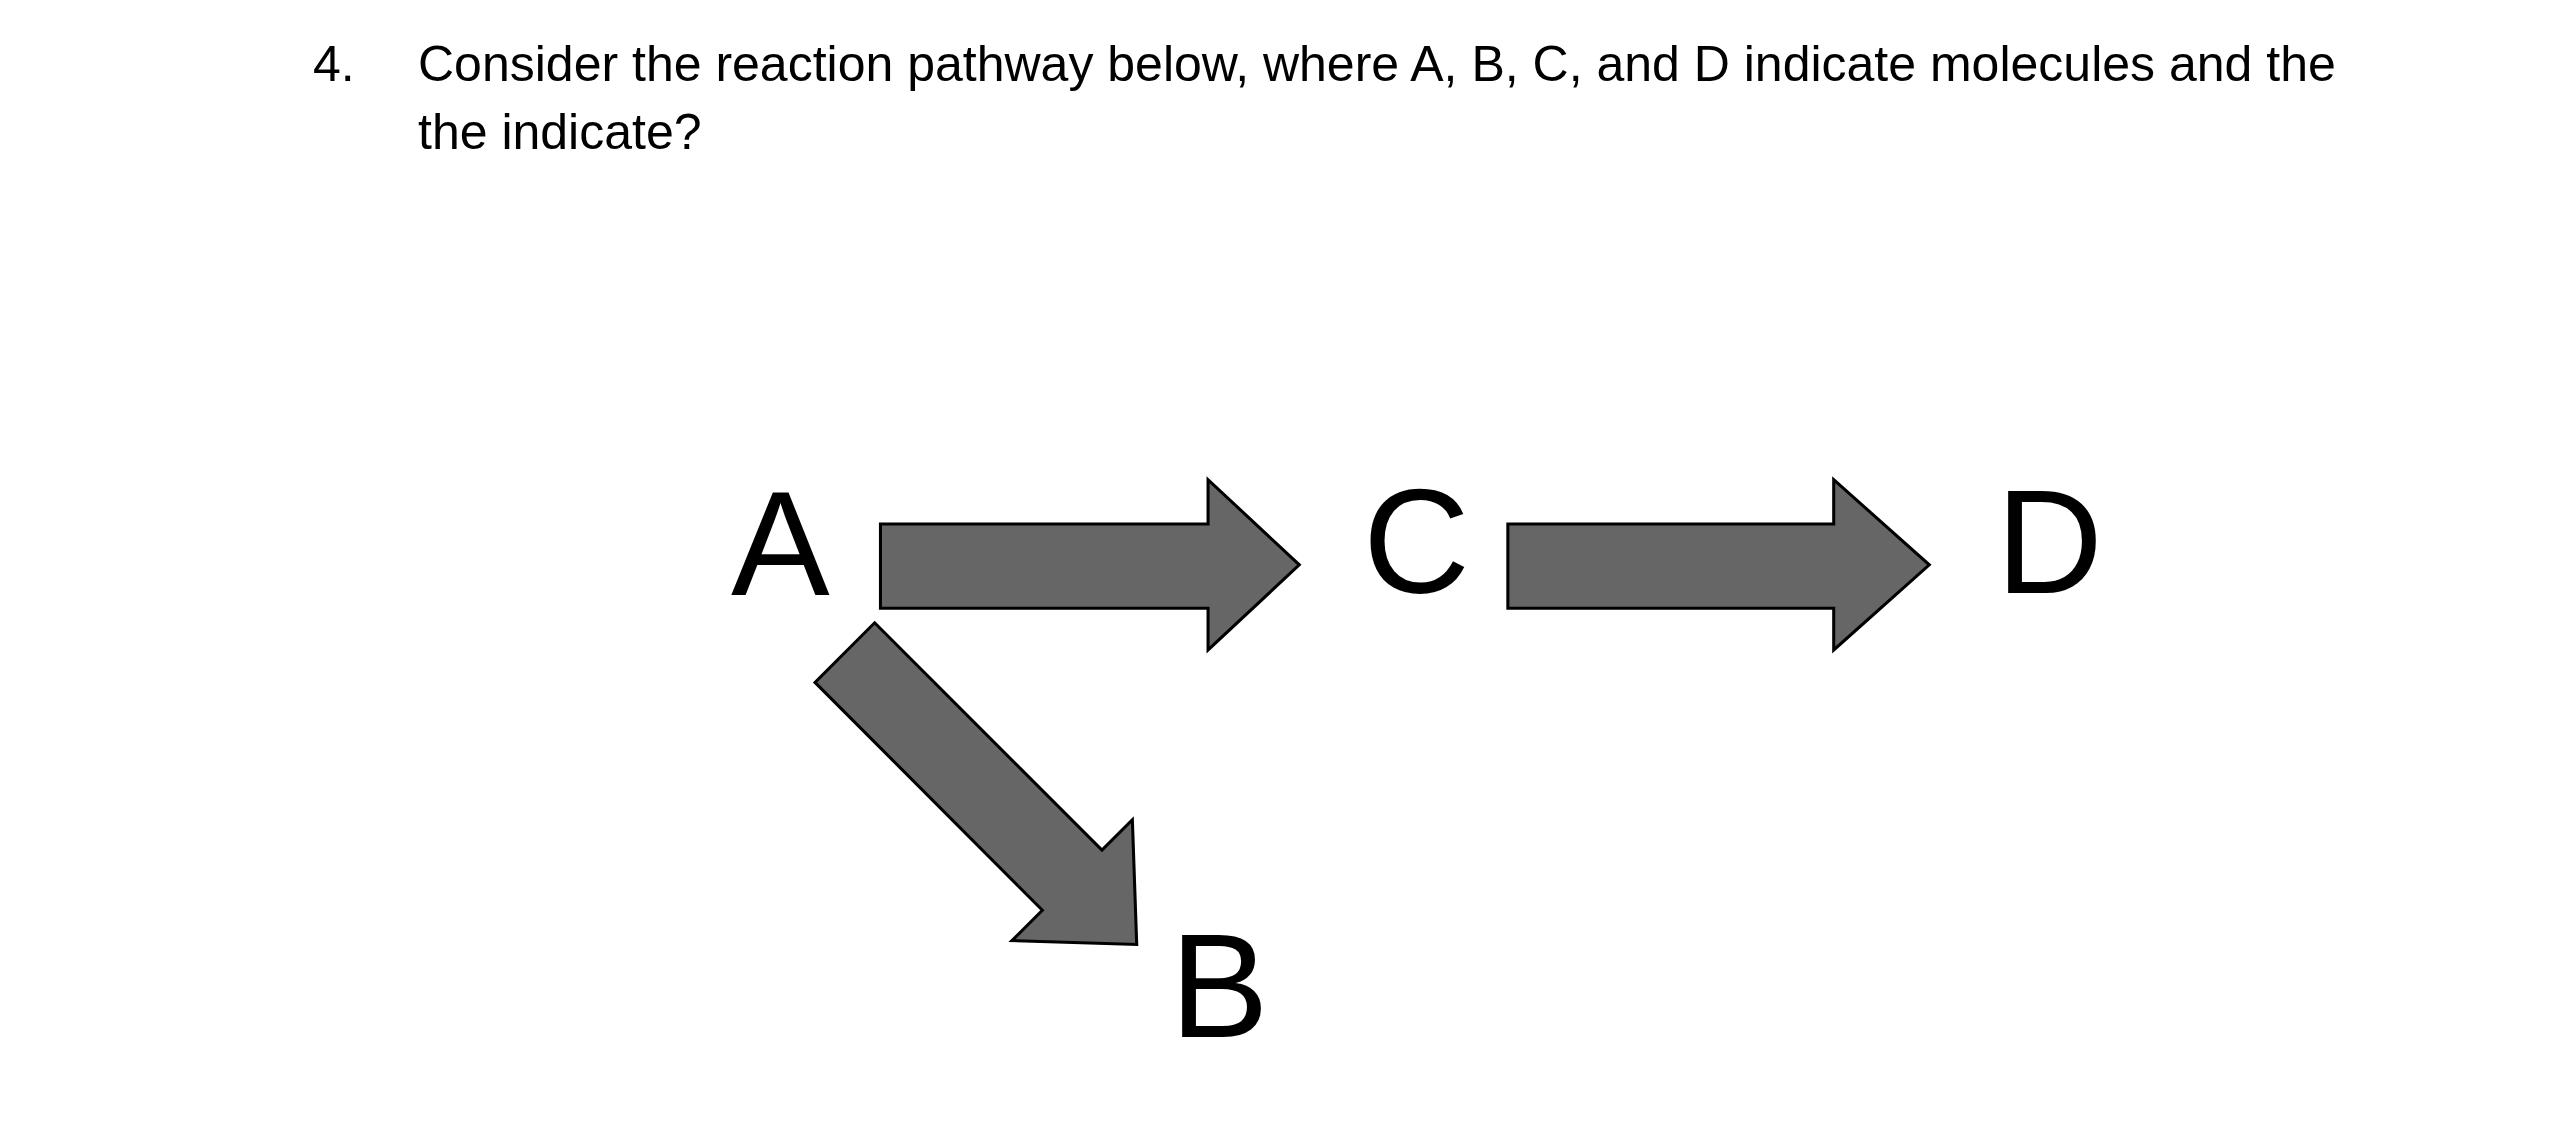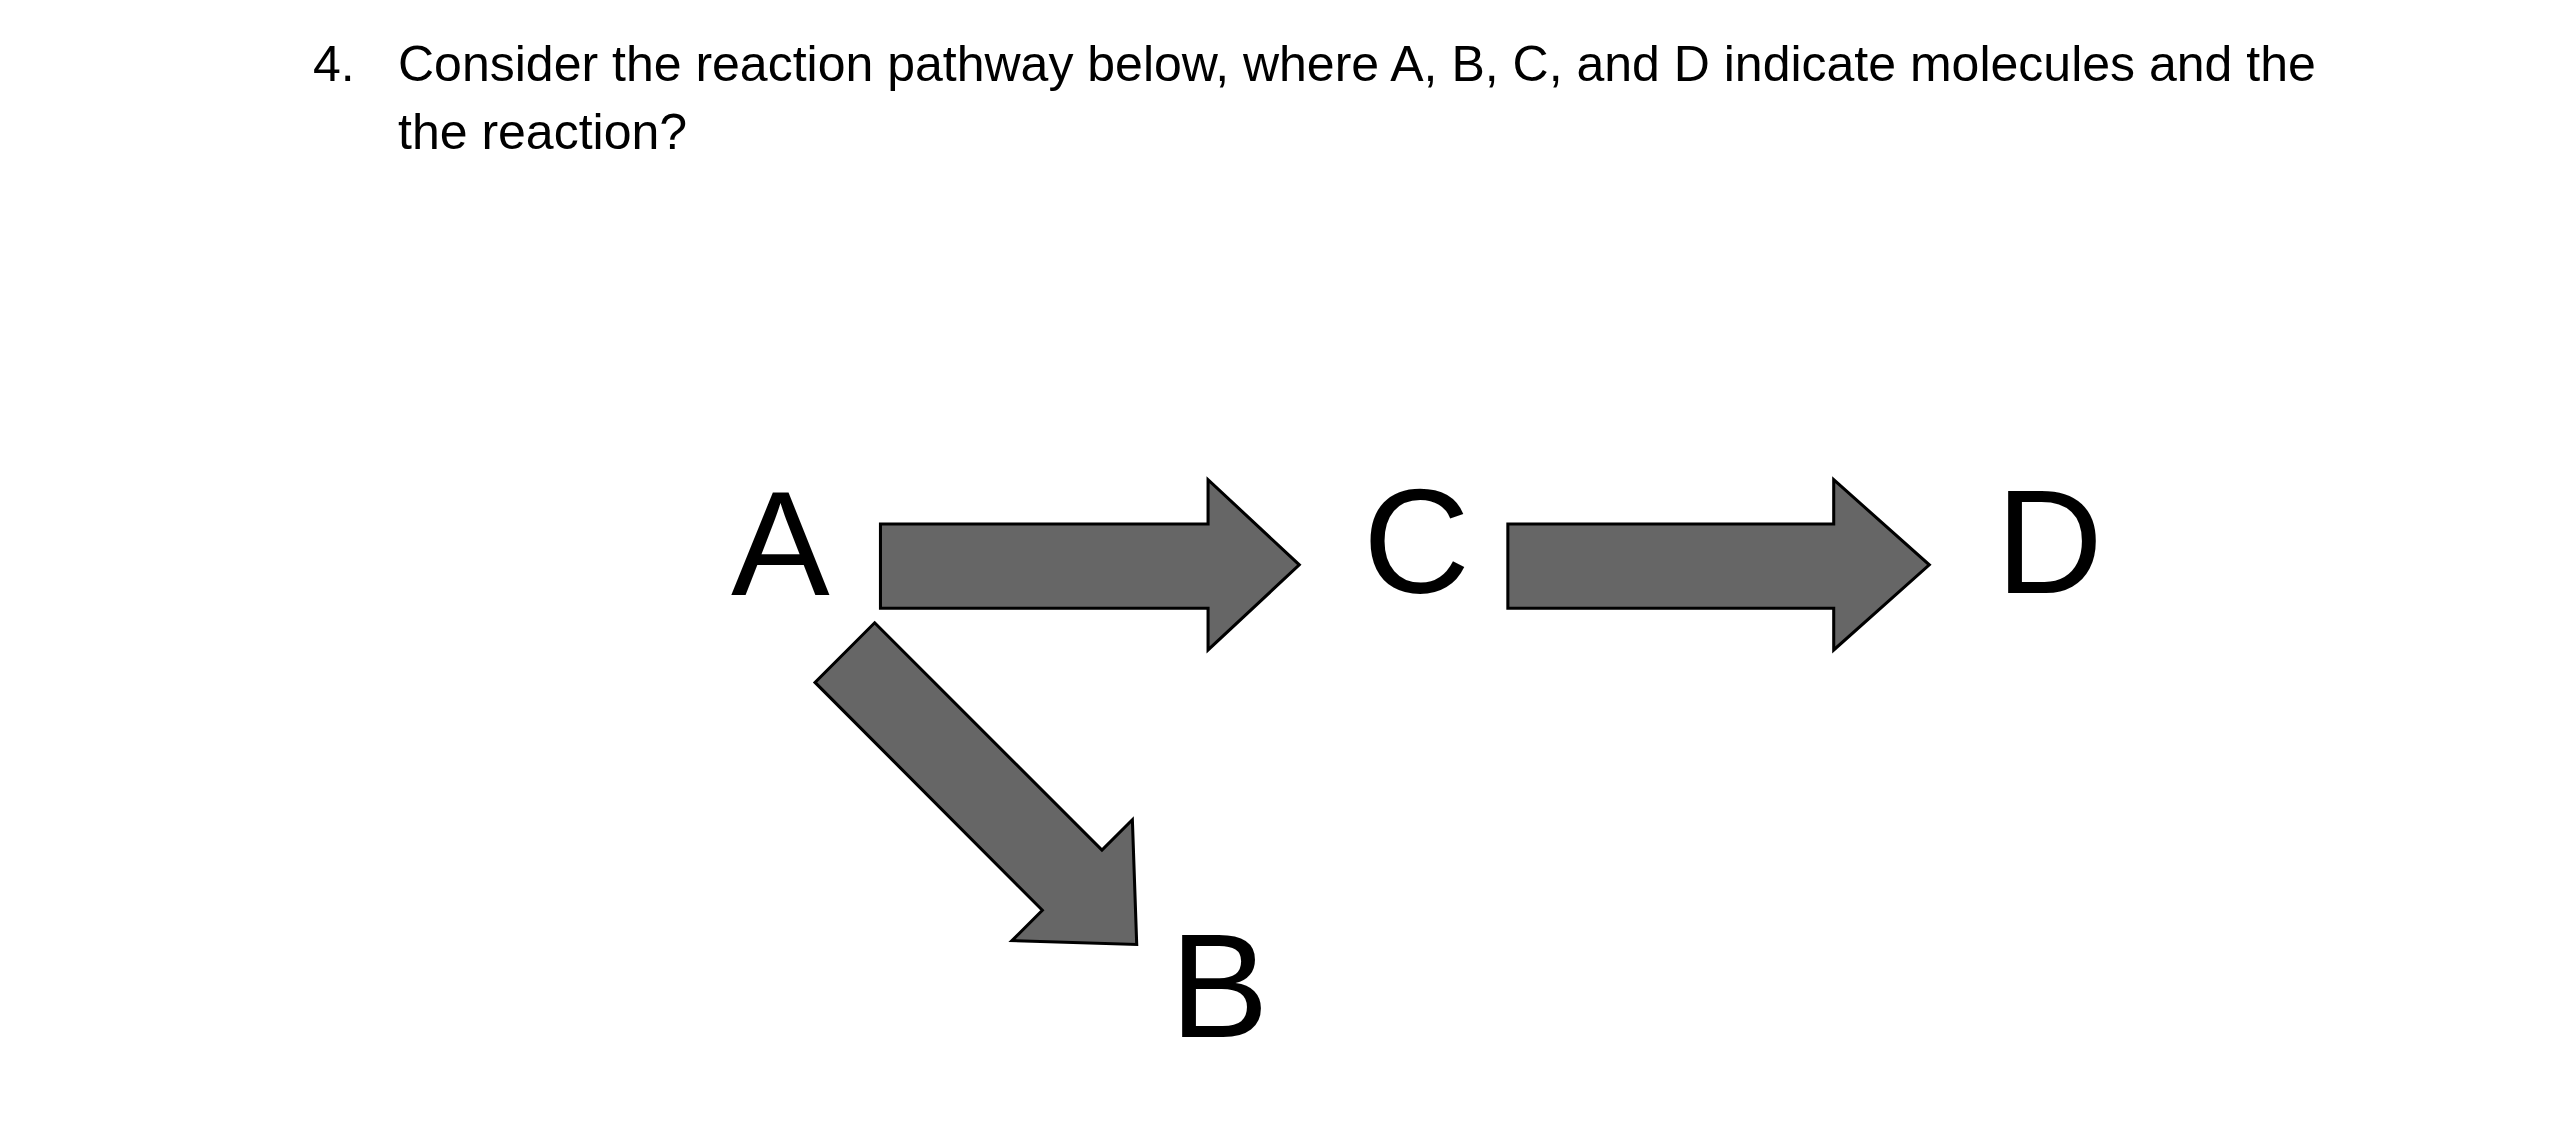--- a/index.html
+++ b/index.html
@@ -27,20 +27,21 @@
   }
   .question-text {
     position: absolute;
     left: 398px;
     top: 29.5px;
     font-size: 50px;
     line-height: 68px;
   }
   .qline {
     white-space: pre; 
+    margin-left: 20px;
   }
   
   .diagram {
     position: absolute;
     left: 0;
     top: 0;
     width: 2576px;
     height: 1134px;
   }
   .diagram svg {
@@ -62,21 +63,21 @@
 </style>
 </head>
 <body>
 
 <div class="page">
 
   <div class="question-number">4.</div>
 
   <div class="question-text">
     <div class="qline">Consider the reaction pathway below, where A, B, C, and D indicate molecules and the</div>
-    <div class="qline">the reaction?</div>
+    <div class="qline">the indicate?</div>
   </div>
 
   <div class="diagram">
 
     <svg width="2576" height="1134" viewBox="0 0 2964 1305">
 
       <polygon stroke="#000000" stroke-width="3.5" stroke-linejoin="miter" points="1013,603 1390,603 1390,552 1495,650 1390,748 1390,700 1013,700" fill="#666666"></polygon>
 
       <polygon stroke="#000000" stroke-width="3.5" stroke-linejoin="miter" points="1735,603 2110,603 2110,552 2220,650 2110,748 2110,700 1735,700" fill="#666666"></polygon>
 

